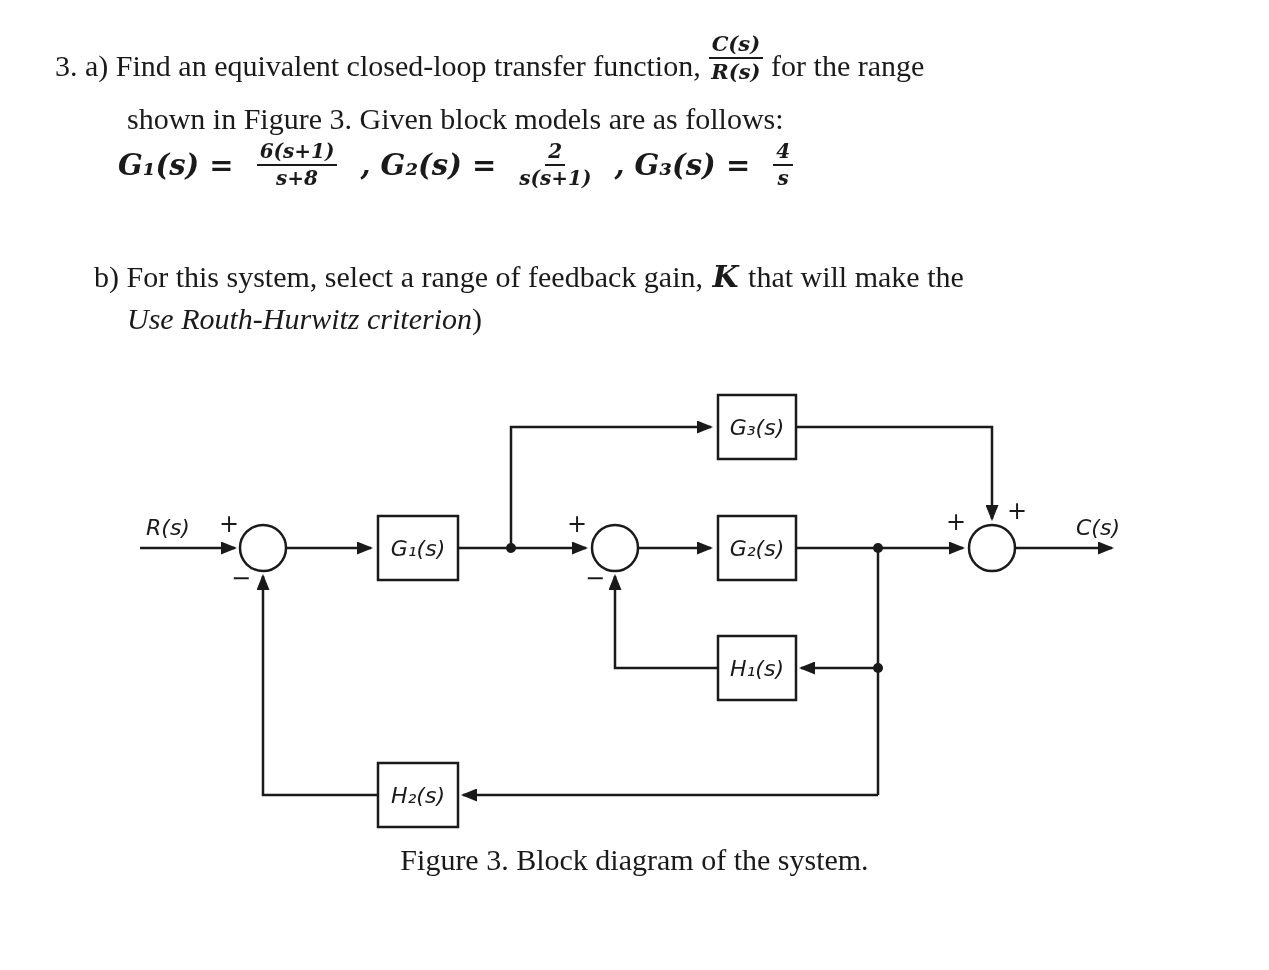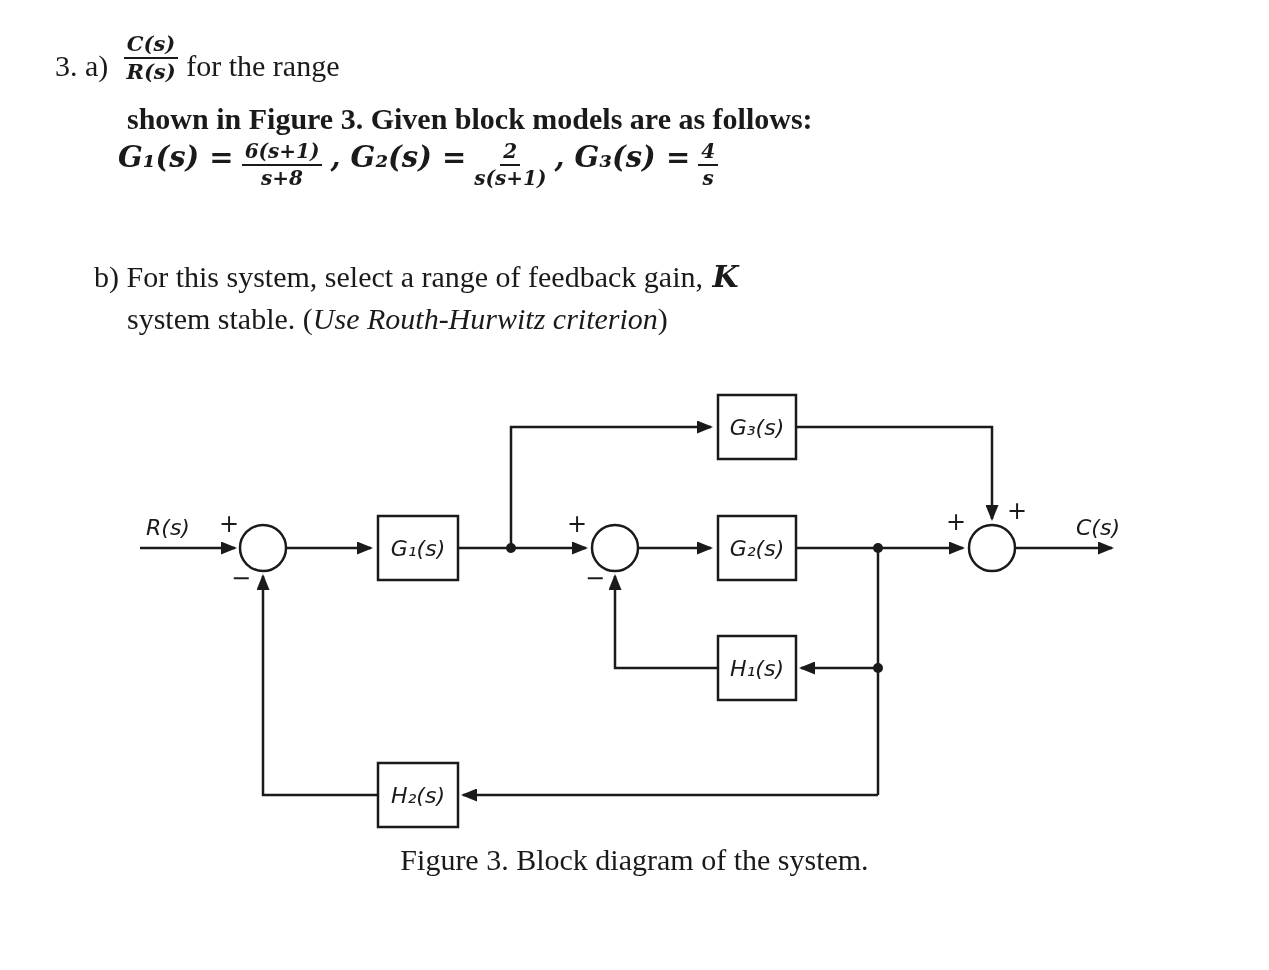--- a/index.html
+++ b/index.html
@@ -4,30 +4,30 @@
 <style>
   * { margin:0; padding:0; box-sizing:border-box; }
   html,body { width:1269px; height:970px; background:#ffffff; overflow:hidden; }
   body { font-family:"Liberation Serif", serif; color:#1a1a1a; position:relative; }
 
   .abs { position:absolute; }
 
   
   .text-line { white-space:pre-wrap; font-size:30px; line-height:1.25; display:flex; align-items:flex-end; }
   .a-line1 { top:32px; left:55px; }
-  .a-line2 { top:100px; left:127px;font-weight:bold; }
+  .a-line2 { top:100px; left:127px; }
 
   .frac { display:inline-flex; flex-direction:column; align-items:center; vertical-align:middle;
           font-size:21px; line-height:1.15; font-style:italic; font-weight:600;
           font-family:"DejaVu Serif", serif; margin:0 8px; }
   .frac .num { border-bottom:2px solid #1a1a1a; padding:0 3px 1px 3px; }
   .frac .den { padding-top:1px; }
 
   
-  .eq-line { top:140px; left:118px; display:flex; align-items:flex-start; gap:6px;
+  .eq-line { top:140px; left:118px; display:flex; align-items:center; gap:21px;
              font-family:"DejaVu Serif", serif; font-style:italic; font-weight:600;
              font-size:29px; white-space:pre-wrap; }
   .eq-line .frac { font-size:20px; margin:0 2px; }
 
   
   .b-line1 { top:258px; left:94px; }
   .b-line2 { top:300px; left:127px; }
   .math-k { font-family:"DejaVu Serif", serif; font-style:italic; font-weight:600; padding:0 2px; }
   .cursive { font-style:italic; }
 
@@ -40,20 +40,21 @@
   svg text  { font-family:"DejaVu Sans", sans-serif; font-style:italic; font-size:22px; fill:#1a1a1a; }
   svg text.sign { font-style:normal; font-size:24px; font-family:"DejaVu Sans", sans-serif; }
 
   .caption { top:843px; left:0; width:1269px; text-align:center; font-size:30px; }
 </style>
 </head>
 <body>
 
 <div class="abs text-line a-line1">
   <span>3. a) </span>
+  <span>Find an equivalent closed-loop transfer function,</span>
   <span class="frac">
     <span class="num">C(s)</span>
     <span class="den">R(s)</span>
   </span>
   <span>for the range</span>
 </div>
 
 <div class="abs text-line a-line2">shown in Figure 3. Given block models are as follows:</div>
 
 <div class="abs eq-line">
@@ -70,23 +71,23 @@
   <span>, G₃(s) =</span>
   <span class="frac">
     <span class="num">4</span>
     <span class="den">s</span>
   </span>
 </div>
 
 <div class="abs text-line b-line1">
   <span>b) For this system, select a range of feedback gain, </span>
   <span class="math-k">K</span>
+  <span> that will make the</span>
 </div>
 <div class="abs text-line b-line2">
-  <span>system stable. (</span>
   <span class="cursive">Use Routh-Hurwitz criterion</span>
   <span>)</span>
 </div>
 
 <svg class="diagram" viewBox="0 0 1269 470">
   <defs>
     <marker id="arr" markerUnits="userSpaceOnUse" markerWidth="16" markerHeight="13" refX="14" refY="6.5" orient="auto">
       <path d="M0,0 L16,6.5 L0,13 z" fill="#1a1a1a"></path>
     </marker>
   </defs>

